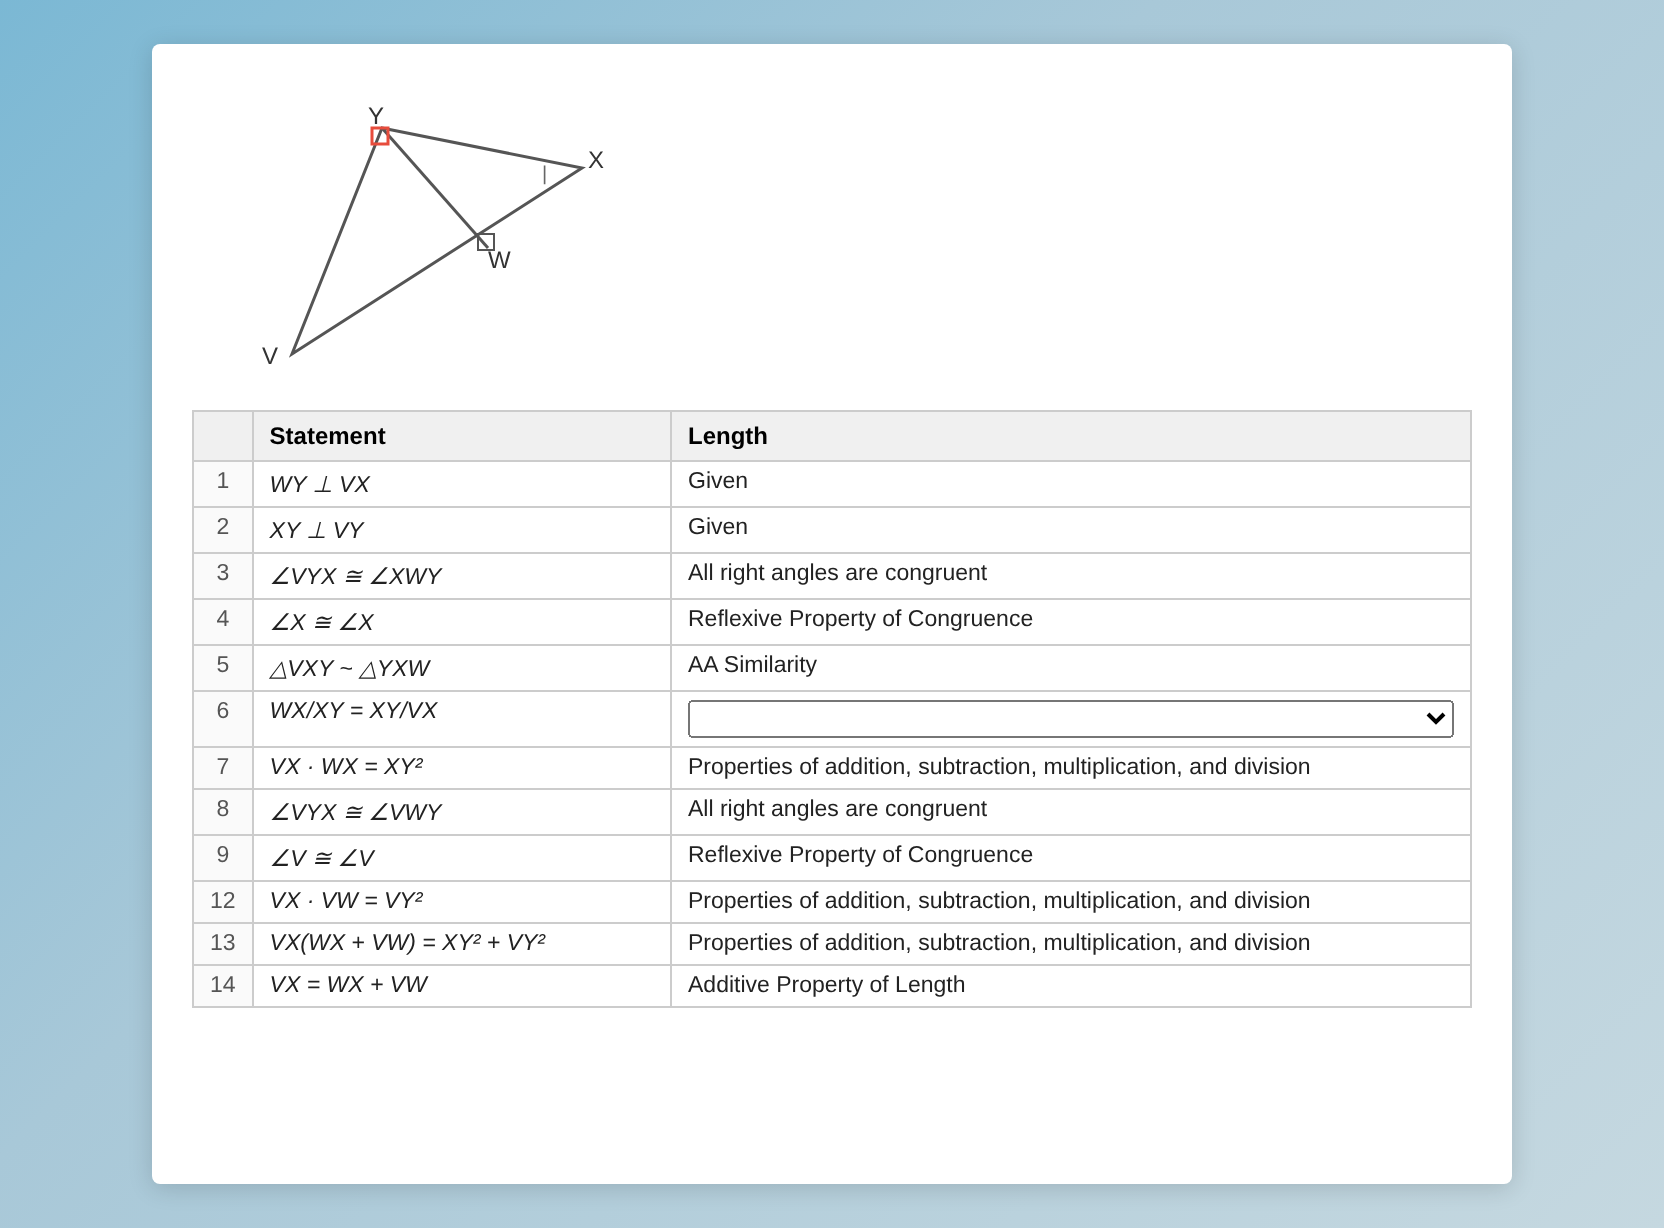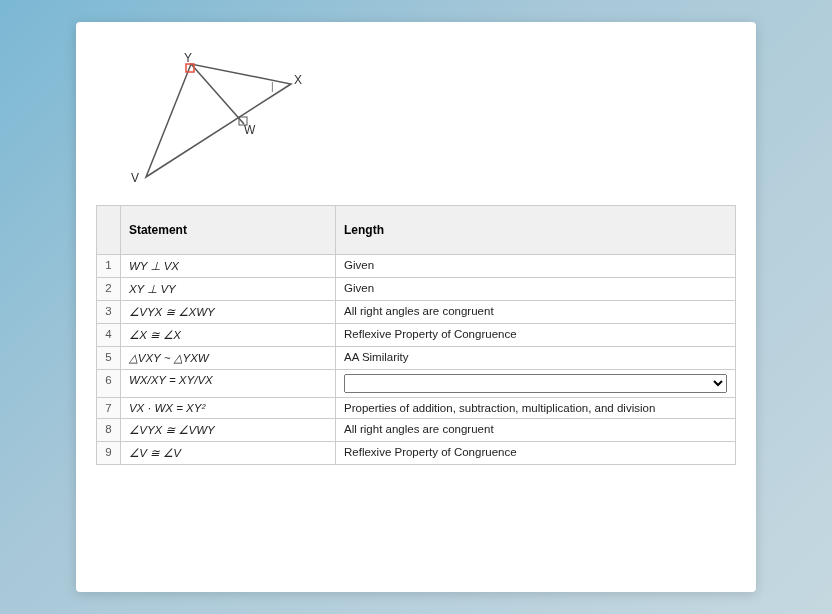--- a/index.html
+++ b/index.html
@@ -33,21 +33,21 @@
       margin-left: 30px;
     }
     table.proof {
       width: 100%;
       border-collapse: collapse;
       font-size: 11.5px;
     }
     table.proof th {
       background: #f0f0f0;
       border: 1px solid #ccc;
-      padding: 17px 8px;
+      padding: 5px 8px;
       text-align: left;
       font-weight: bold;
       font-size: 12px;
     }
     table.proof td {
       border: 1px solid #ccc;
       padding: 4px 8px;
       vertical-align: top;
       color: #222;
     }
@@ -138,15 +138,30 @@
         <tr>
           <td class="row-num">8</td>
           <td class="statement">∠VYX ≅ ∠VWY</td>
           <td class="reason">All right angles are congruent</td>
         </tr>
         <tr>
           <td class="row-num">9</td>
           <td class="statement">∠V ≅ ∠V</td>
           <td class="reason">Reflexive Property of Congruence</td>
         </tr>
+        <tr>
+          <td class="row-num">12</td>
+          <td class="statement">VX · VW = VY²</td>
+          <td class="reason">Properties of addition, subtraction, multiplication, and division</td>
+        </tr>
+        <tr>
+          <td class="row-num">13</td>
+          <td class="statement">VX(WX + VW) = XY² + VY²</td>
+          <td class="reason">Properties of addition, subtraction, multiplication, and division</td>
+        </tr>
+        <tr>
+          <td class="row-num">14</td>
+          <td class="statement">VX = WX + VW</td>
+          <td class="reason">Additive Property of Length</td>
+        </tr>
       </tbody>
   </table>
 </div>
 
 </body></html>

